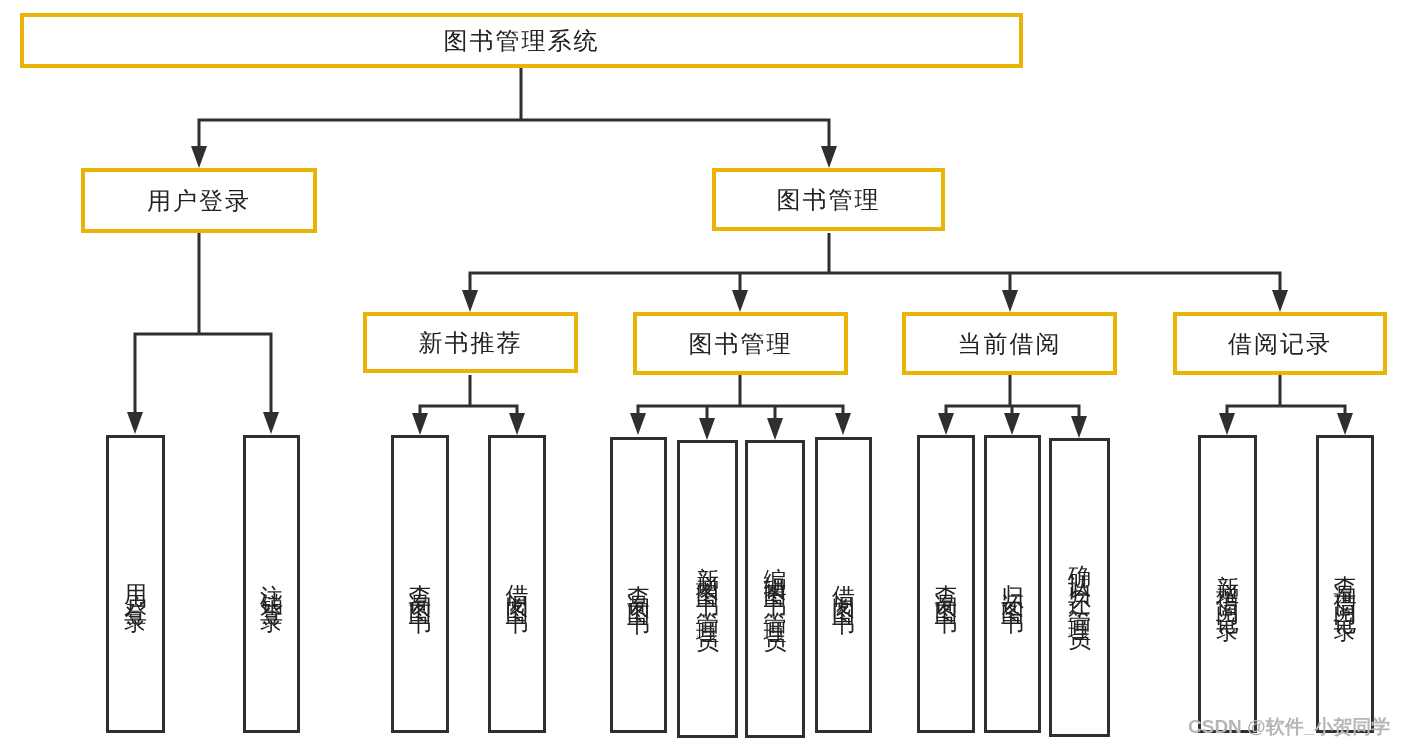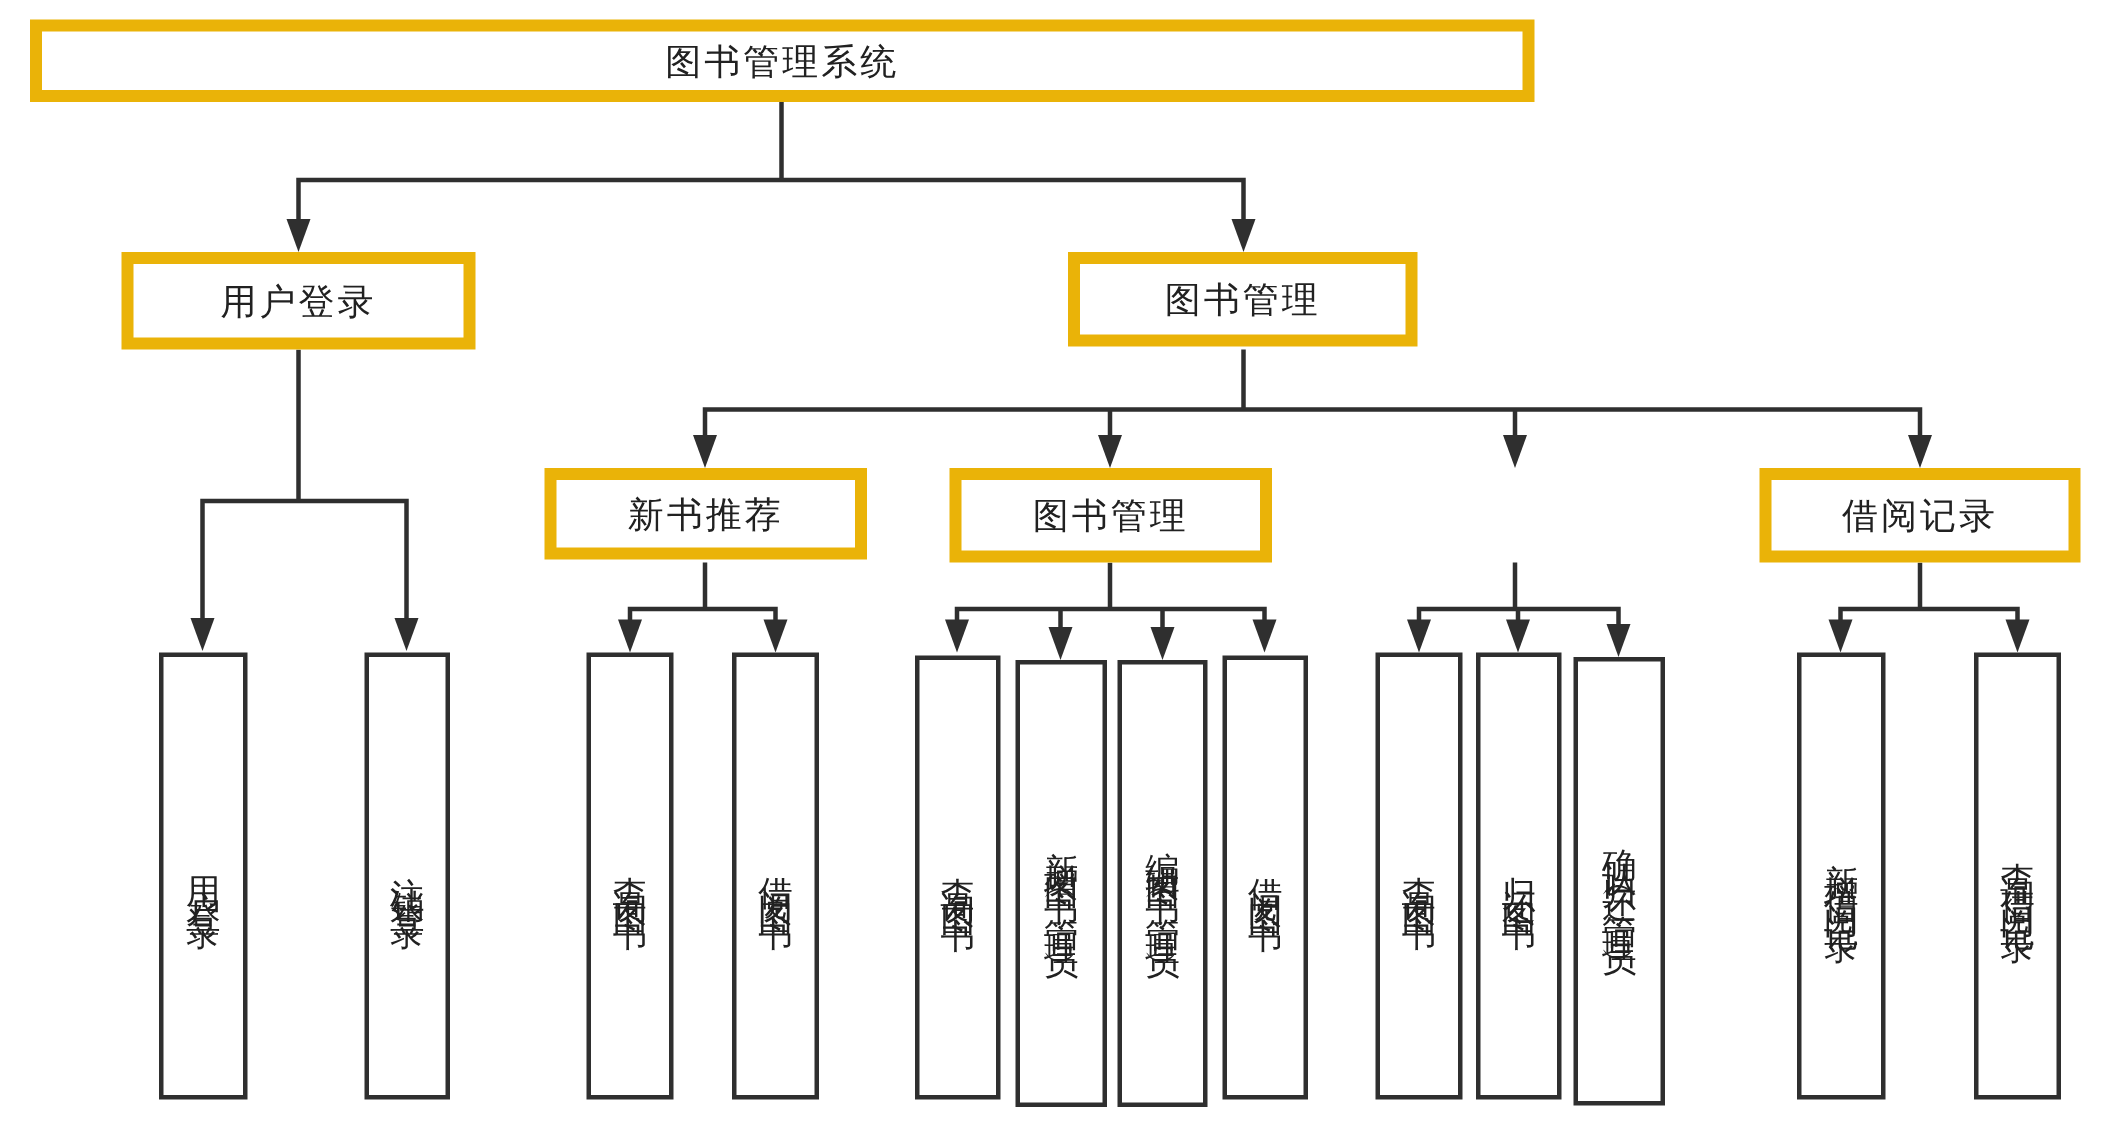--- a/index.html
+++ b/index.html
@@ -13,21 +13,21 @@
   }
   #connectors {
     position: absolute;
     left: 0; top: 0;
     width: 1405px; height: 747px;
     z-index: 1;
   }
   .hbox {
     position: absolute;
     box-sizing: border-box;
-    border: 8px solid #eab308;
+    border: 4px solid #eab308;
     background: #ffffff;
     display: flex;
     align-items: center;
     justify-content: center;
     z-index: 2;
   }
   .hbox span {
     font-size: 24px;
     letter-spacing: 2px;
     color: #212121;
@@ -118,20 +118,23 @@
   <div class="hbox" style="left:712px;top:168px;width:233px;height:63px">
     <span>图书管理</span>
   </div>
 
   <div class="hbox" style="left:363px;top:312px;width:215px;height:61px">
     <span>新书推荐</span>
   </div>
   <div class="hbox" style="left:633px;top:312px;width:215px;height:63px">
     <span>图书管理</span>
   </div>
+  <div class="hbox" style="left:902px;top:312px;width:215px;height:63px">
+    <span>当前借阅</span>
+  </div>
   <div class="hbox" style="left:1173px;top:312px;width:214px;height:63px">
     <span>借阅记录</span>
   </div>
 
   <div class="vbox" style="left:106px;top:435px;width:59px;height:298px">
     <span>用户登录</span>
   </div>
   <div class="vbox" style="left:243px;top:435px;width:57px;height:298px">
     <span>注销登录</span>
   </div>
@@ -166,14 +169,15 @@
     <span>确认归还（管理员）</span>
   </div>
 
   <div class="vbox" style="left:1198px;top:435px;width:59px;height:298px">
     <span>新增借阅记录</span>
   </div>
   <div class="vbox" style="left:1316px;top:435px;width:58px;height:298px">
     <span>查询借阅记录</span>
   </div>
 
+  <div id="watermark">CSDN @软件_小贺同学</div>
 
 </div>
 
 </body></html>

